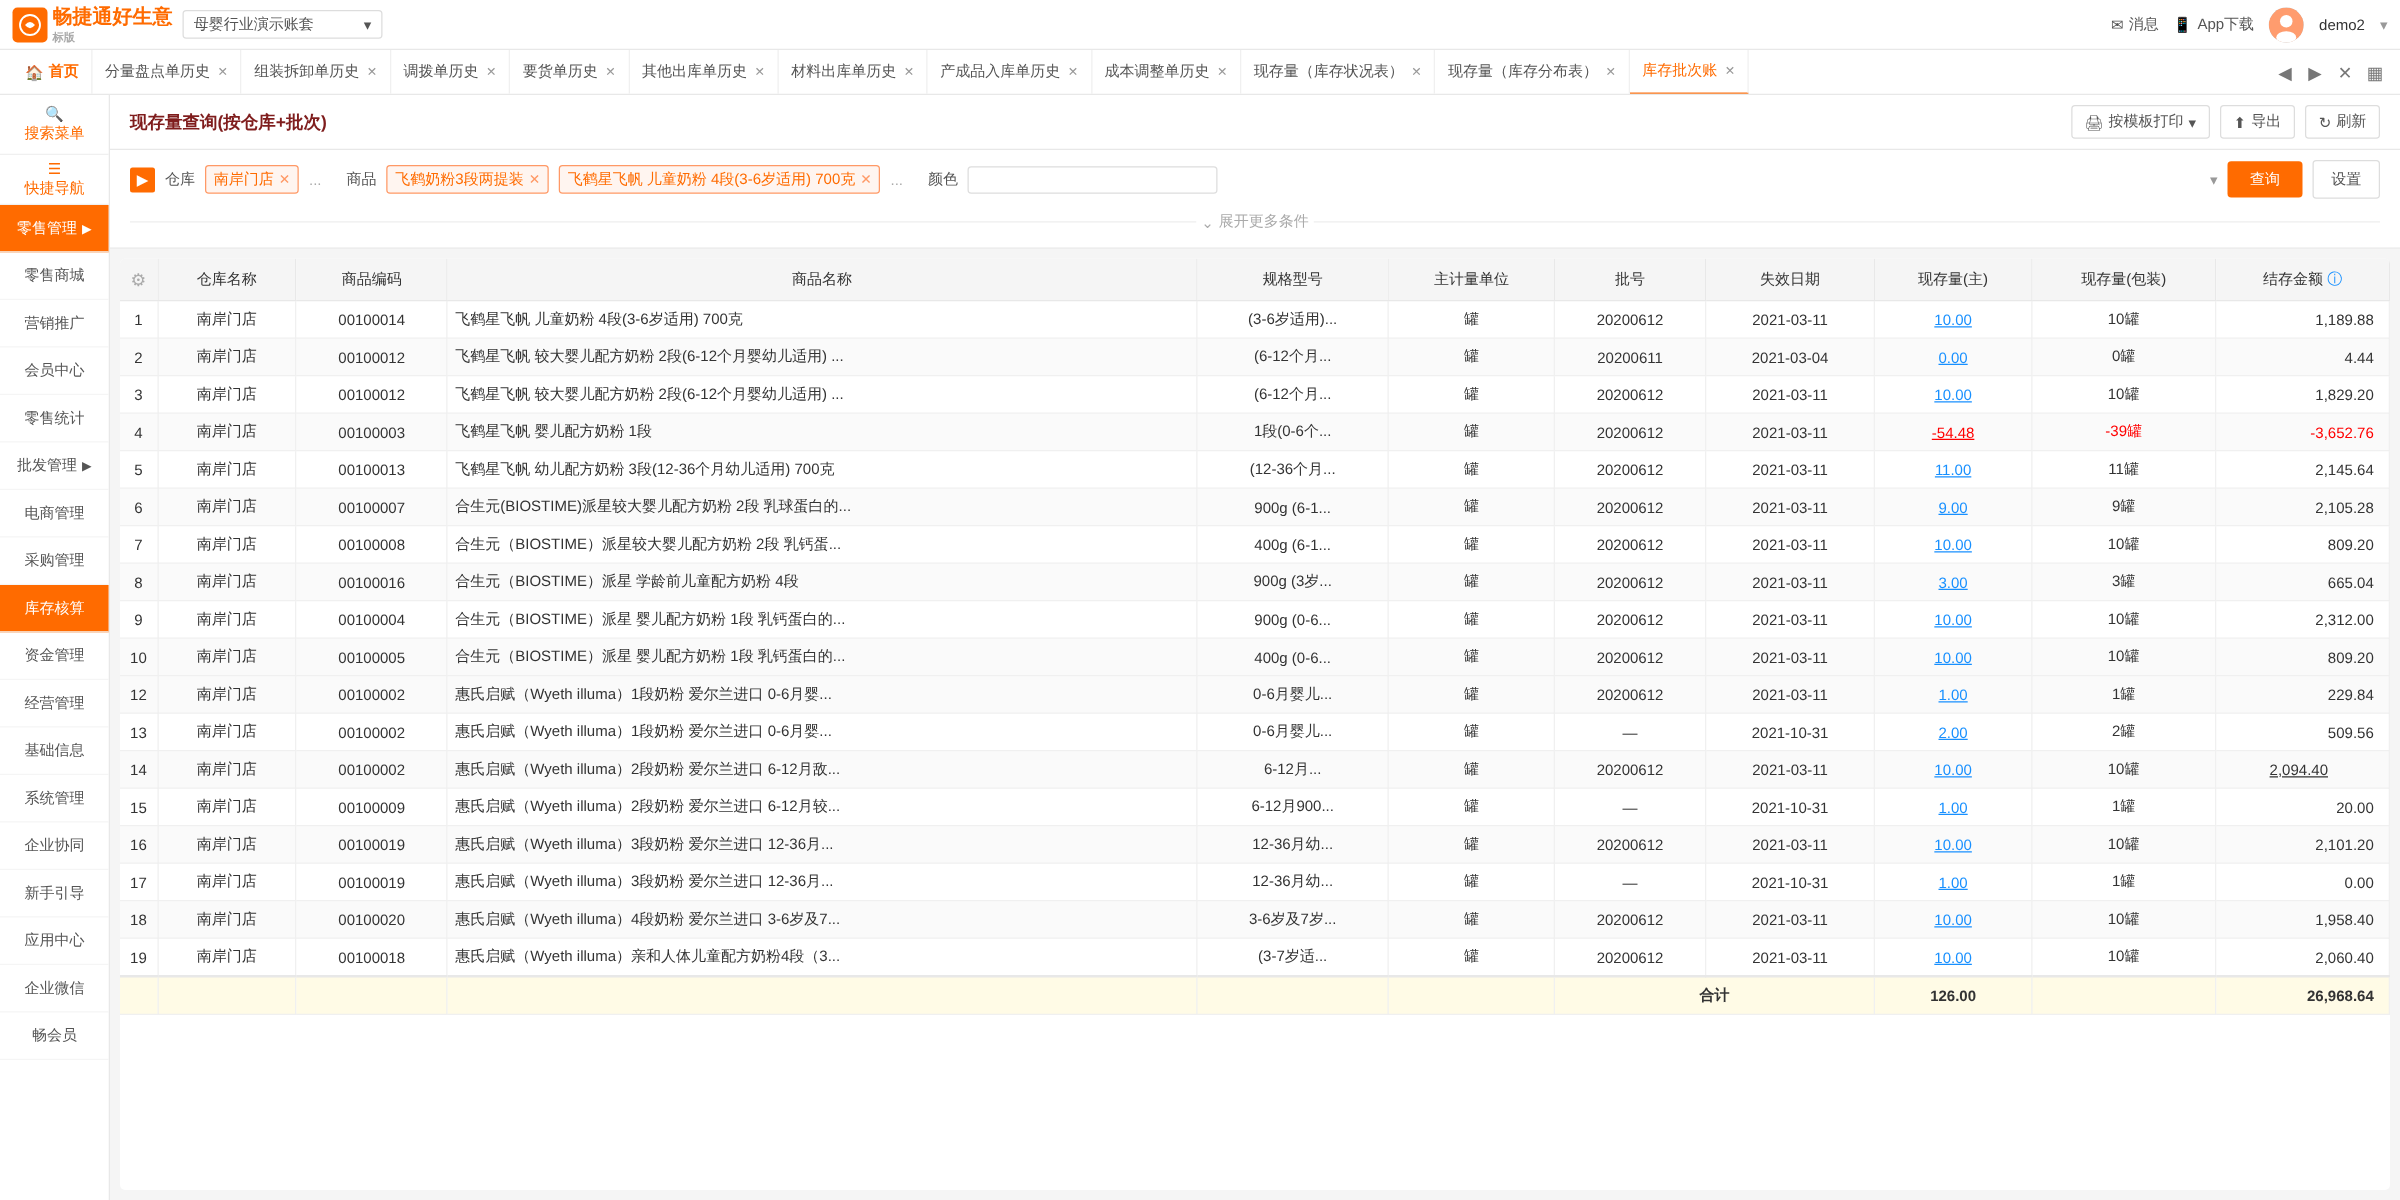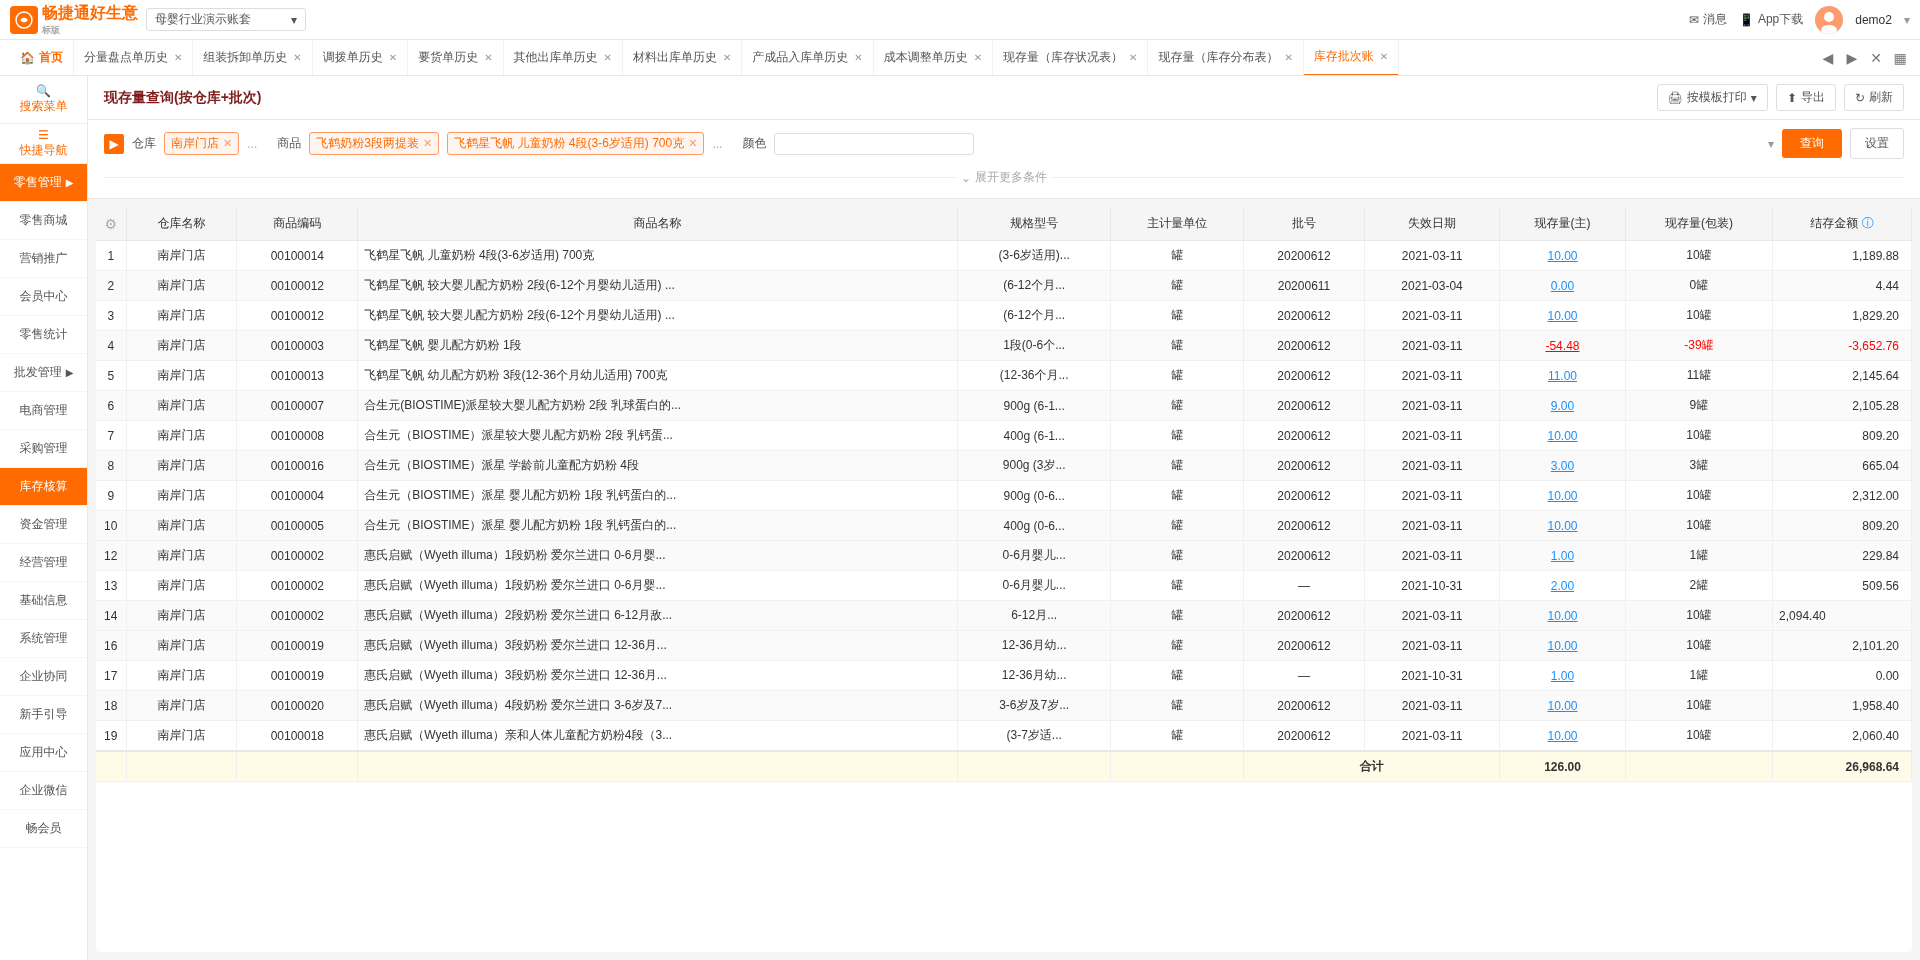--- a/index.html
+++ b/index.html
@@ -445,21 +445,34 @@
     <td style="text-align:center;">14</td>
     <td>南岸门店</td>
     <td>00100002</td>
     <td class="td-left" style="max-width:360px;overflow:hidden;text-overflow:ellipsis;">惠氏启赋（Wyeth illuma）2段奶粉 爱尔兰进口 6-12月敌...</td>
     <td>6-12月...</td>
     <td>罐</td>
     <td>20200612</td>
     <td>2021-03-11</td>
     <td class="td-link ">10.00</td>
     <td class="">10罐</td>
-    <td style="text-align:left;padding-right:12px;" class="">2,094.40</td>
+    <td style="text-align:center;padding-right:12px;text-decoration:underline;" class="">2,094.40</td>
+  </tr>
+            <tr style="background: rgb(255, 255, 255);">
+    <td style="text-align:center;">15</td>
+    <td>南岸门店</td>
+    <td>00100009</td>
+    <td class="td-left" style="max-width:360px;overflow:hidden;text-overflow:ellipsis;">惠氏启赋（Wyeth illuma）2段奶粉 爱尔兰进口 6-12月较...</td>
+    <td>6-12月900...</td>
+    <td>罐</td>
+    <td>—</td>
+    <td>2021-10-31</td>
+    <td class="td-link ">1.00</td>
+    <td class="">1罐</td>
+    <td style="text-align:right;padding-right:12px;" class="">20.00</td>
   </tr>
             <tr style="background: rgb(250, 250, 250);">
     <td style="text-align:center;">16</td>
     <td>南岸门店</td>
     <td>00100019</td>
     <td class="td-left" style="max-width:360px;overflow:hidden;text-overflow:ellipsis;">惠氏启赋（Wyeth illuma）3段奶粉 爱尔兰进口 12-36月...</td>
     <td>12-36月幼...</td>
     <td>罐</td>
     <td>20200612</td>
     <td>2021-03-11</td>

